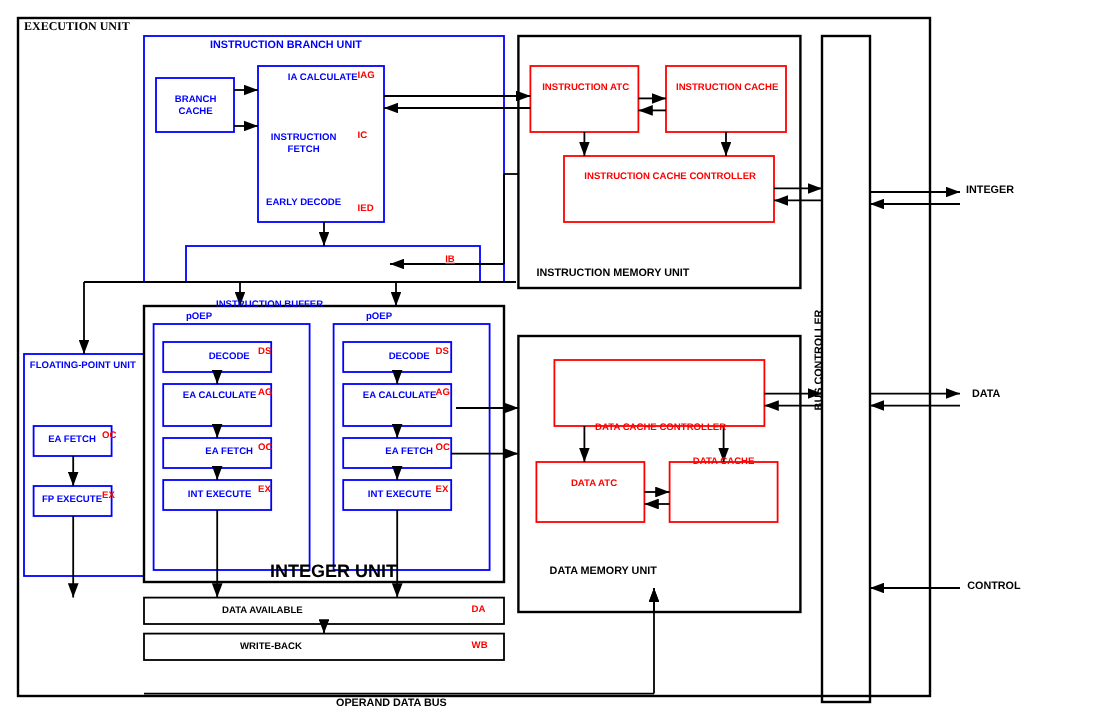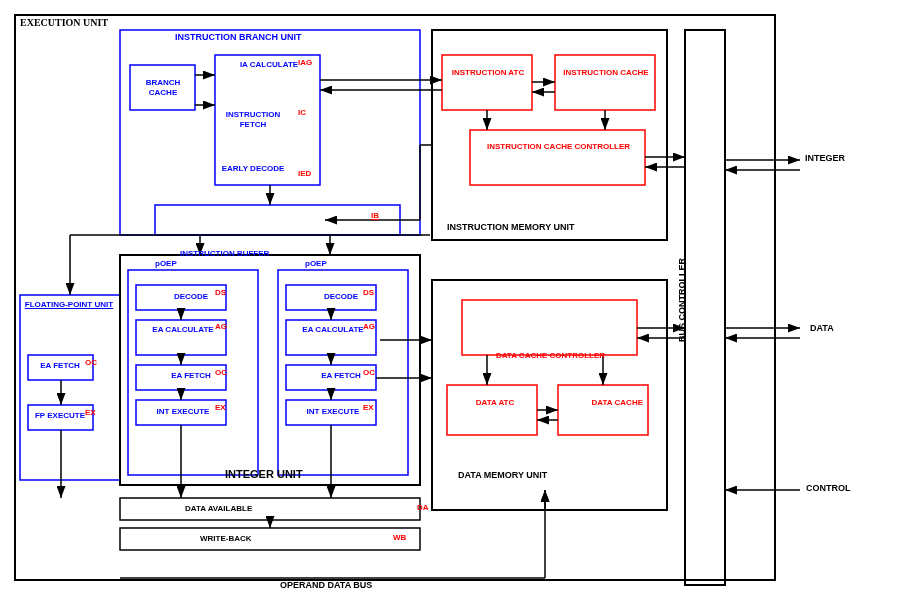--- a/index.html
+++ b/index.html
@@ -212,31 +212,31 @@
   <div class="label label-red" style="top:211px; left:371px; font-size:8px;text-decoration:underline;">IB</div>
 
   <div class="label label-red" style="top:68px; left:448px; font-size:8px; width:80px;">INSTRUCTION ATC</div>
 
   <div class="label label-red" style="top:68px; left:561px; font-size:8px; width:90px;">INSTRUCTION CACHE</div>
 
   <div class="label label-red" style="top:142px; left:476px; font-size:8px; width:165px;">INSTRUCTION CACHE CONTROLLER</div>
 
   <div class="label label-black" style="top:222px; left:447px; font-size:9px;">INSTRUCTION MEMORY UNIT</div>
 
-  <div class="label label-blue" style="top:300px; left:24px; font-size:8px; width:90px;text-decoration:underline;">FLOATING-POINT UNIT</div>
+  <div class="label label-blue" style="top:300px; left:24px; font-size:8px; width:90px;">FLOATING-POINT UNIT</div>
 
   <div class="label label-blue" style="top:361px; left:31px; font-size:8px; width:58px;">EA FETCH</div>
 
   <div class="label label-red" style="top:358px; left:85px; font-size:8px;">OC</div>
 
   <div class="label label-blue" style="top:411px; left:31px; font-size:8px; width:58px;">FP EXECUTE</div>
 
   <div class="label label-red" style="top:408px; left:85px; font-size:8px;">EX</div>
 
-  <div class="label label-black" style="top:468px; left:225px; font-size:11px;">INTEGER UNIT</div>
+  <div class="label label-black" style="top:468px; left:225px; font-size:15px;">INTEGER UNIT</div>
 
   <div class="label label-blue" style="top:259px; left:155px; font-size:8px;">pOEP</div>
 
   <div class="label label-blue" style="top:259px; left:305px; font-size:8px;">pOEP</div>
 
   <div class="label label-blue" style="top:292px; left:150px; font-size:8px; width:82px;">DECODE</div>
 
   <div class="label label-red" style="top:288px; left:215px; font-size:8px;">DS</div>
 
   <div class="label label-blue" style="top:325px; left:142px; font-size:8px; width:82px;">EA CALCULATE</div>
@@ -262,31 +262,31 @@
   <div class="label label-blue" style="top:371px; left:300px; font-size:8px; width:82px;">EA FETCH</div>
 
   <div class="label label-red" style="top:368px; left:363px; font-size:8px;">OC</div>
 
   <div class="label label-blue" style="top:407px; left:292px; font-size:8px; width:82px;">INT EXECUTE</div>
 
   <div class="label label-red" style="top:403px; left:363px; font-size:8px;">EX</div>
 
   <div class="label label-black" style="top:504px; left:185px; font-size:8px;">DATA AVAILABLE</div>
 
-  <div class="label label-red" style="top:503px; left:393px; font-size:8px;margin-left:24px;">DA</div>
+  <div class="label label-red" style="top:503px; left:393px; font-size:8px;">DA</div>
 
   <div class="label label-black" style="top:534px; left:200px; font-size:8px;">WRITE-BACK</div>
 
   <div class="label label-red" style="top:533px; left:393px; font-size:8px;">WB</div>
 
   <div class="label label-red" style="top:315px; left:468px; font-size:8px; width:165px;margin-top:36px;">DATA CACHE CONTROLLER</div>
 
   <div class="label label-red" style="top:398px; left:455px; font-size:8px; width:80px;">DATA ATC</div>
 
-  <div class="label label-red" style="top:398px; left:563px; font-size:8px; width:80px;text-align:right;">DATA CACHE</div>
+  <div class="label label-red" style="top:380px; left:563px; font-size:8px; width:80px;">DATA CACHE</div>
 
   <div class="label label-black" style="top:470px; left:458px; font-size:9px;">DATA MEMORY UNIT</div>
 
   <div class="label label-black" style="top:200px; left:677px; font-size:9px; writing-mode: vertical-rl; transform: rotate(180deg); height:200px; width:40px; text-align:center;">BUS CONTROLLER</div>
 
   <div class="label label-black" style="top:153px; left:805px; font-size:9px;">INTEGER</div>
 
   <div class="label label-black" style="top:323px; left:810px; font-size:9px;">DATA</div>
 
   <div class="label label-black" style="top:483px; left:806px; font-size:9px;">CONTROL</div>

